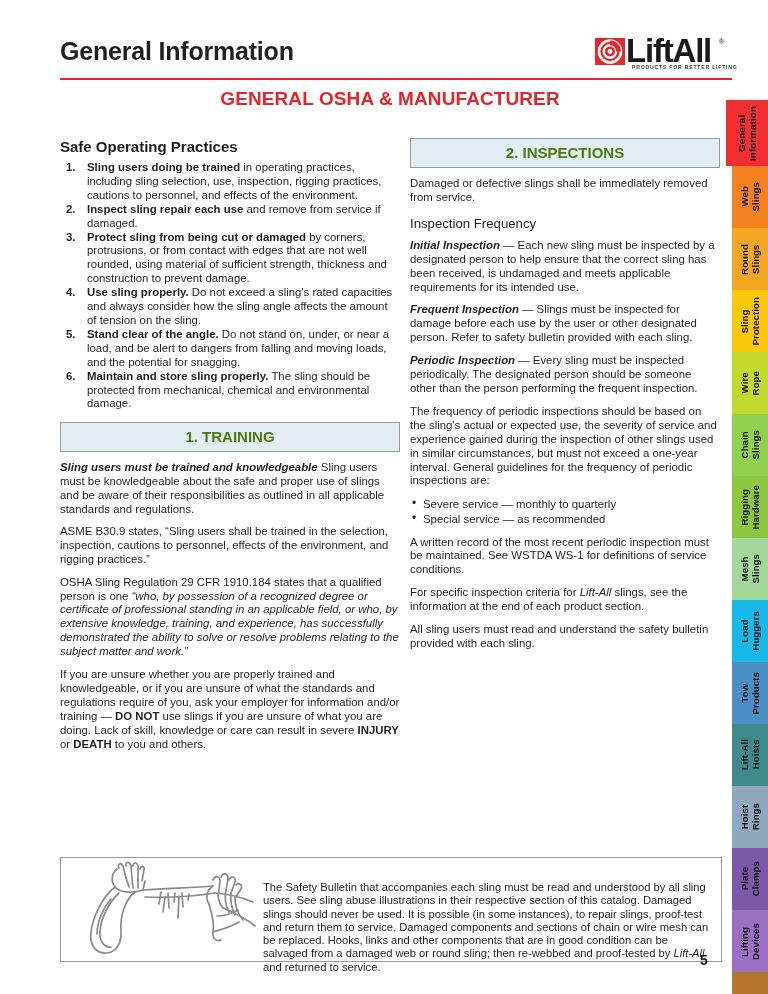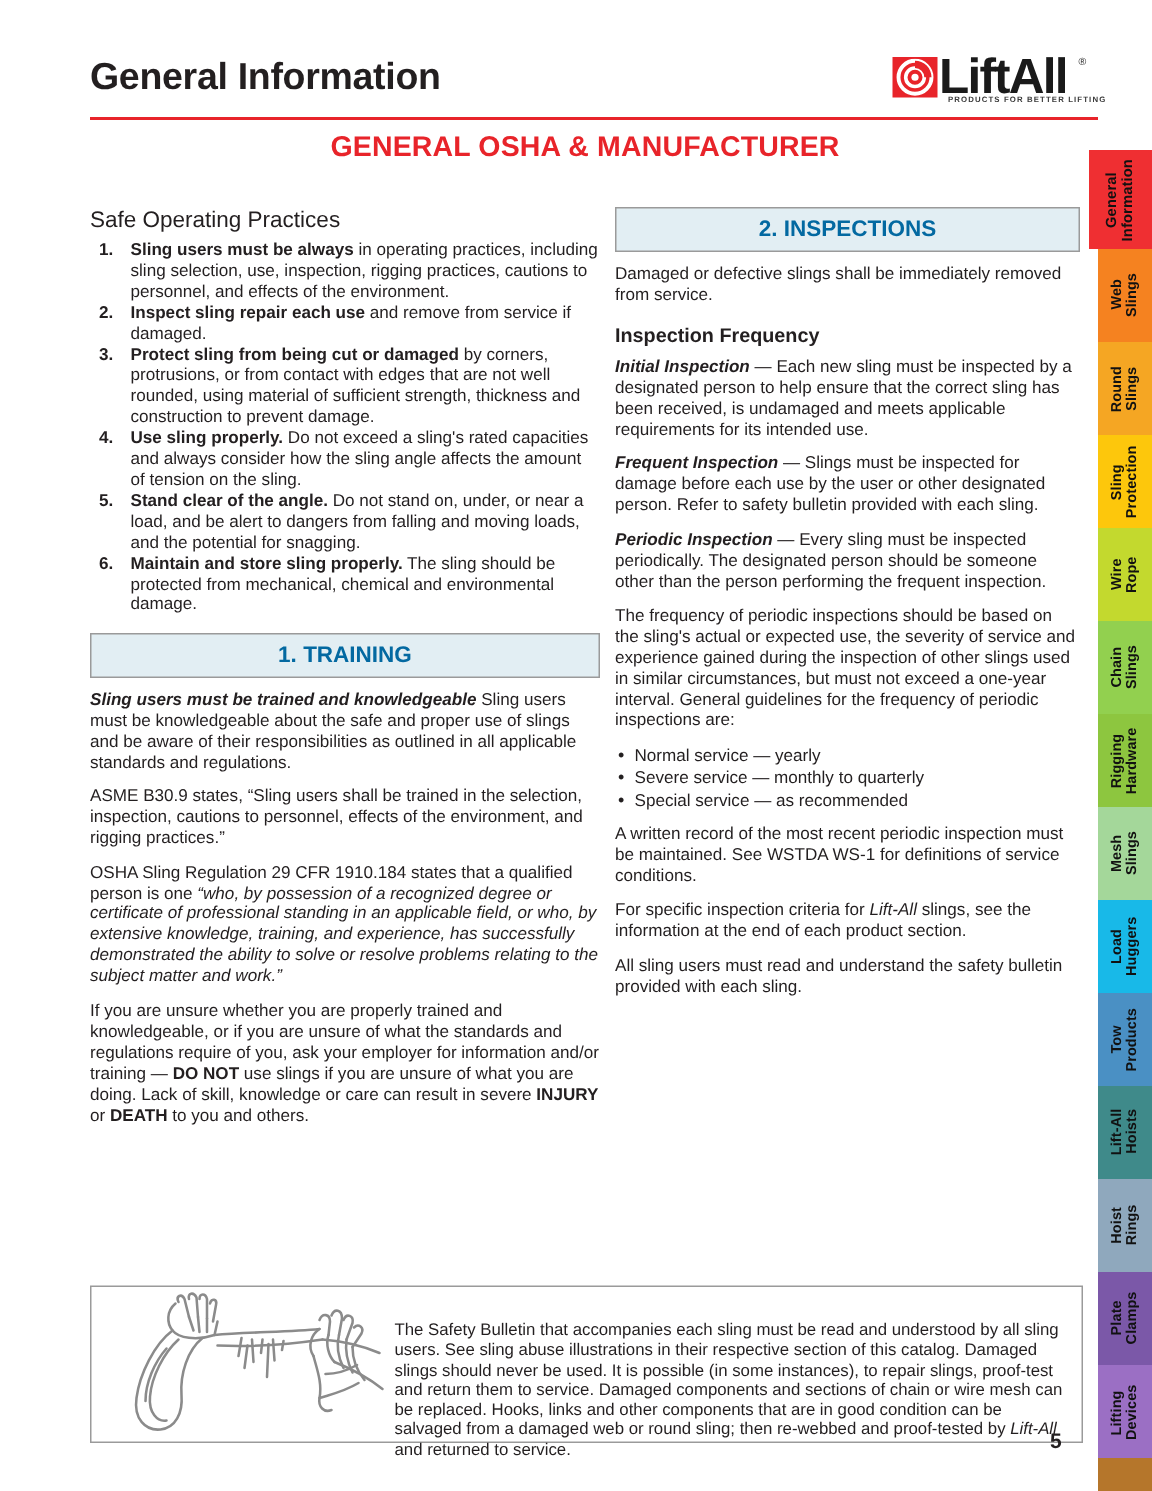--- a/index.html
+++ b/index.html
@@ -50,49 +50,49 @@
     position:absolute;left:60px;top:88px;width:660px;
     text-align:center;color:#e8242a;font-weight:bold;font-size:19px;
     line-height:22px;letter-spacing:0.1px;
   }
 
   
   .col-left{position:absolute;left:60px;top:138px;width:340px;}
   .col-right{position:absolute;left:410px;top:138px;width:310px;}
 
   h2.sec{
-    font-size:15px;font-weight:normal;margin:0 0 5px 0;line-height:18px;
+    font-size:15px;font-weight:bold;margin:0 0 5px 0;line-height:18px;
   }
   .olist{margin:0;padding:0;list-style:none;}
   .olist li{
     position:relative;padding-left:27px;margin-bottom:0px;
     font-size:11.4px;line-height:13.9px;text-align:left;
   }
   .olist li .num{
     position:absolute;left:6px;top:0;font-weight:bold;font-size:11.4px;
   }
   .olist li b{font-weight:bold;}
 
   .bar{
     margin:11px 0 9px 0;
     background:#e2eef3;border:1px solid #9a9a9a;
     text-align:center;font-weight:bold;font-size:15px;
-    padding:5px 0 6px 0;line-height:17px;color:#0369a1;
+    padding:5px 0 6px 0;line-height:17px;color:#4d7c0f;
   }
   .col-right .bar{margin-top:0;}
 
   p.body{
     font-size:11.4px;line-height:13.9px;margin:0 0 9px 0;text-align:left;
   }
   p.body.tight{margin-bottom:8px;}
   .lead-bi{font-weight:bold;font-style:italic;}
   .it{font-style:italic;}
   .bd{font-weight:bold;}
 
-  h3.sub{font-size:13.2px;font-weight:bold;margin:11px 0 7px 0;line-height:16px;}
+  h3.sub{font-size:13.2px;font-weight:normal;margin:11px 0 7px 0;line-height:16px;}
 
   ul.bul{margin:0 0 9px 0;padding:0;list-style:none;}
   ul.bul li{
     position:relative;padding-left:13px;font-size:11.4px;line-height:14.6px;
   }
   ul.bul li:before{
     content:"•";position:absolute;left:2px;top:-1px;font-size:12px;
   }
 
   
@@ -148,21 +148,21 @@
     <div class="logo-tag">PRODUCTS FOR BETTER LIFTING</div>
   </div>
 
   <div class="main-head">
     <div>GENERAL OSHA &amp; MANUFACTURER</div>
   </div>
 
   <div class="col-left">
     <h2 class="sec">Safe Operating Practices</h2>
     <ol class="olist" id="practices">
-        <li><span class="num">1.</span><b>Sling users must be always</b><span> in operating practices, including sling selection, use, inspection, rigging practices, cautions to personnel, and effects of the environment.</span></li>
+        <li><span class="num">1.</span><b>Sling users doing be trained</b><span> in operating practices, including sling selection, use, inspection, rigging practices, cautions to personnel, and effects of the environment.</span></li>
         <li><span class="num">2.</span><b>Inspect sling repair each use</b><span> and remove from service if damaged.</span></li>
         <li><span class="num">3.</span><b>Protect sling from being cut or damaged</b><span> by corners, protrusions, or from contact with edges that are not well rounded, using material of sufficient strength, thickness and construction to prevent damage.</span></li>
         <li><span class="num">4.</span><b>Use sling properly.</b><span> Do not exceed a sling's rated capacities and always consider how the sling angle affects the amount of tension on the sling.</span></li>
         <li><span class="num">5.</span><b>Stand clear of the angle.</b><span> Do not stand on, under, or near a load, and be alert to dangers from falling and moving loads, and the potential for snagging.</span></li>
         <li><span class="num">6.</span><b>Maintain and store sling properly.</b><span> The sling should be protected from mechanical, chemical and environmental damage.</span></li>
       </ol>
 
     <div class="bar">1.  TRAINING</div>
 
     <p class="body tight">
@@ -196,21 +196,20 @@
       <span class="lead-bi">Frequent Inspection</span><span> — Slings must be inspected for damage before each use by the user or other designated person. Refer to safety bulletin provided with each sling.</span>
     </p>
 
     <p class="body">
       <span class="lead-bi">Periodic Inspection</span><span> — Every sling must be inspected periodically. The designated person should be someone other than the person performing the frequent inspection.</span>
     </p>
 
     <p class="body">The frequency of periodic inspections should be based on the sling's actual or expected use, the severity of service and experience gained during the inspection of other slings used in similar circumstances, but must not exceed a one-year interval. General guidelines for the frequency of periodic inspections are:</p>
 
     <ul class="bul" id="guidelines">
-        <li>Normal service — yearly</li>
         <li>Severe service — monthly to quarterly</li>
         <li>Special service — as recommended</li>
       </ul>
 
     <p class="body">A written record of the most recent periodic inspection must be maintained. See WSTDA WS-1 for definitions of service conditions.</p>
 
     <p class="body">
       <span>For specific inspection criteria for </span><span class="it">Lift-All</span><span> slings, see the information at the end of each product section.</span>
     </p>
 

